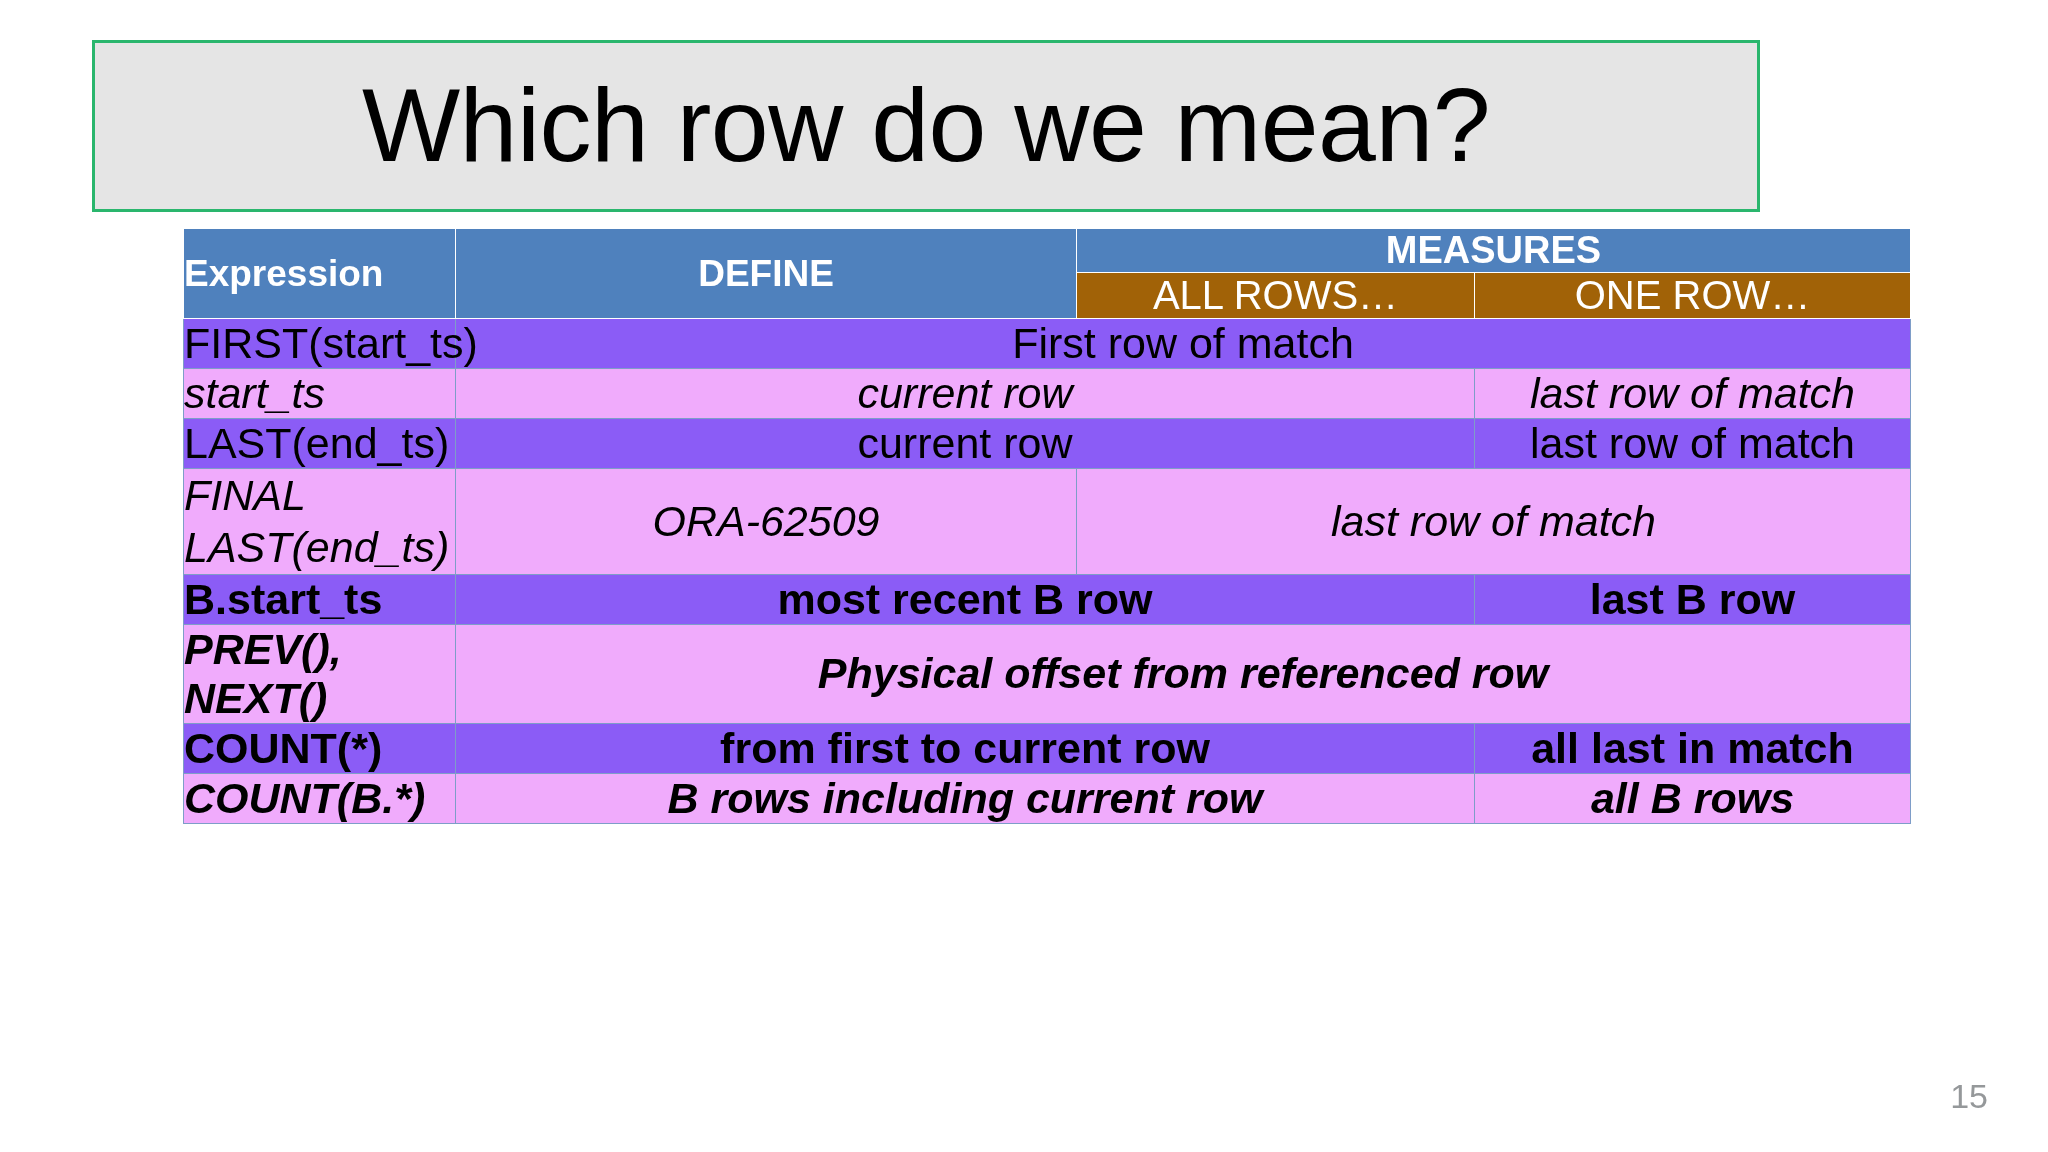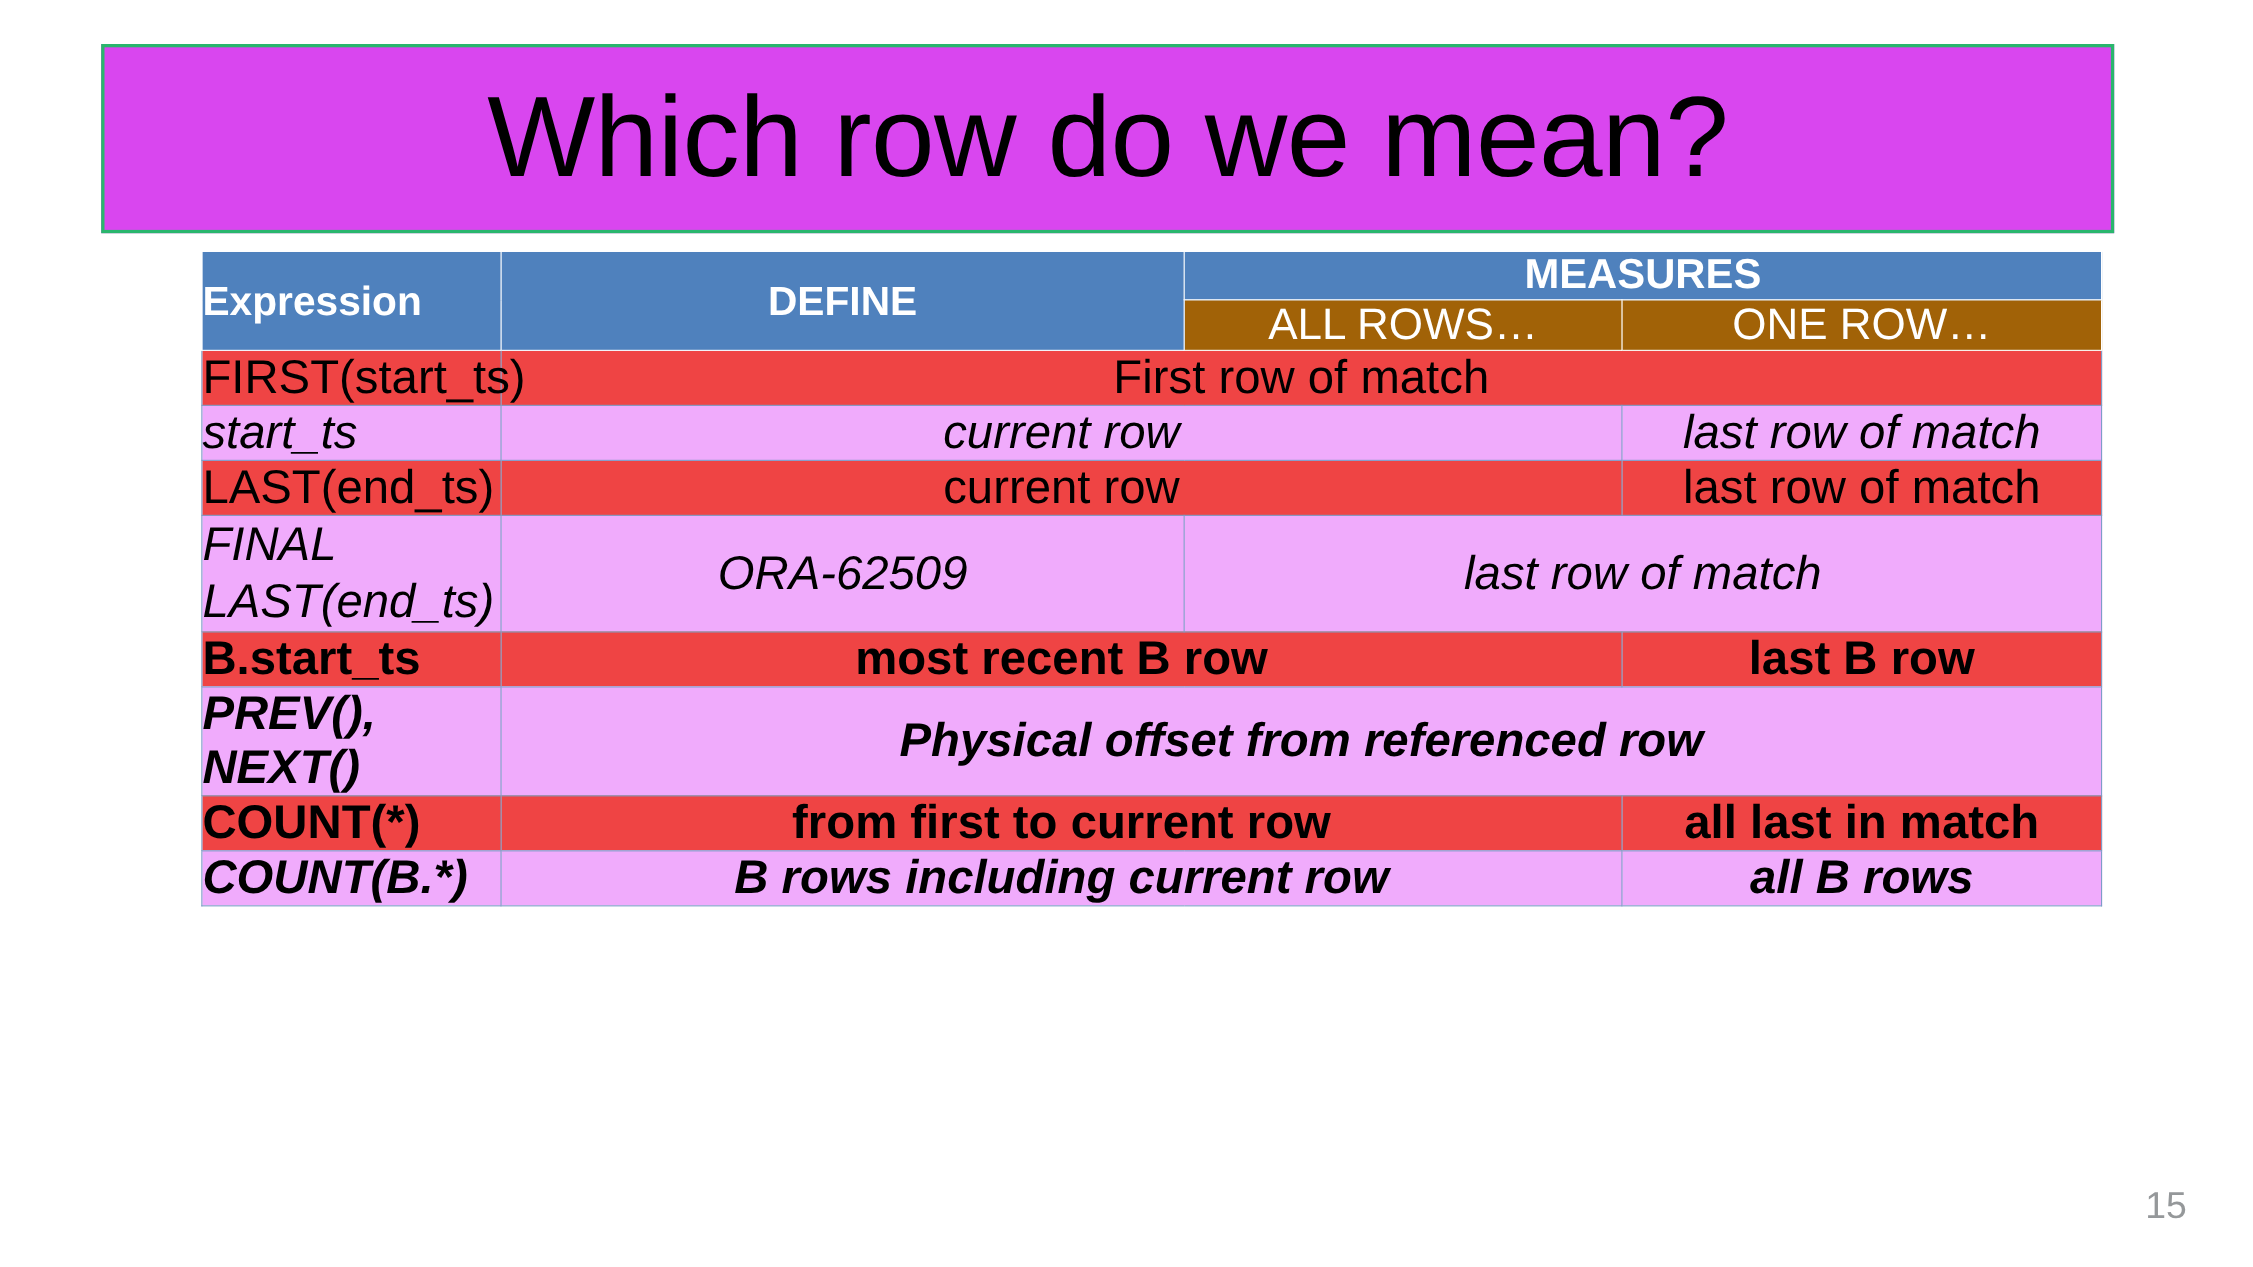--- a/index.html
+++ b/index.html
@@ -13,24 +13,24 @@
     font-family: "Liberation Sans", sans-serif;
     overflow: hidden;
     position: relative;
   }
 
   
   #title-box {
     position: absolute;
     left: 92px;
     top: 40px;
-    width: 1830px;
+    width: 1668px;
     height: 172px;
     border: 3px solid #2ab66d;
-    background: #d946ef;
+    background: #e5e5e5;
     box-sizing: border-box;
     display: flex;
     align-items: center;
     justify-content: center;
   }
   #title-text {
     font-family: "Liberation Sans", sans-serif;
     font-size: 104px;
     line-height: 1.05;
     font-weight: 400;
@@ -85,21 +85,21 @@
     font-size: 38px;
     padding-bottom: 6px;
   }
 
   
   .cell {
     font-size: 43px;
     color: #000000;
     text-align: center;
     padding: 10px 8px;
-    background: #ef4444;
+    background: #8b5cf6;
   }
   .cell-expr {
     text-align: left;
     padding-left: 8px;
   }
   tr.shaded .cell { background: #f0abfc; font-style: italic; }
   tr.bold .cell { font-weight: bold; }
 
   .row-tall .cell { padding-top: 26px; padding-bottom: 26px; }
   .row-xtall .cell { padding-top: 30px; padding-bottom: 30px; }

